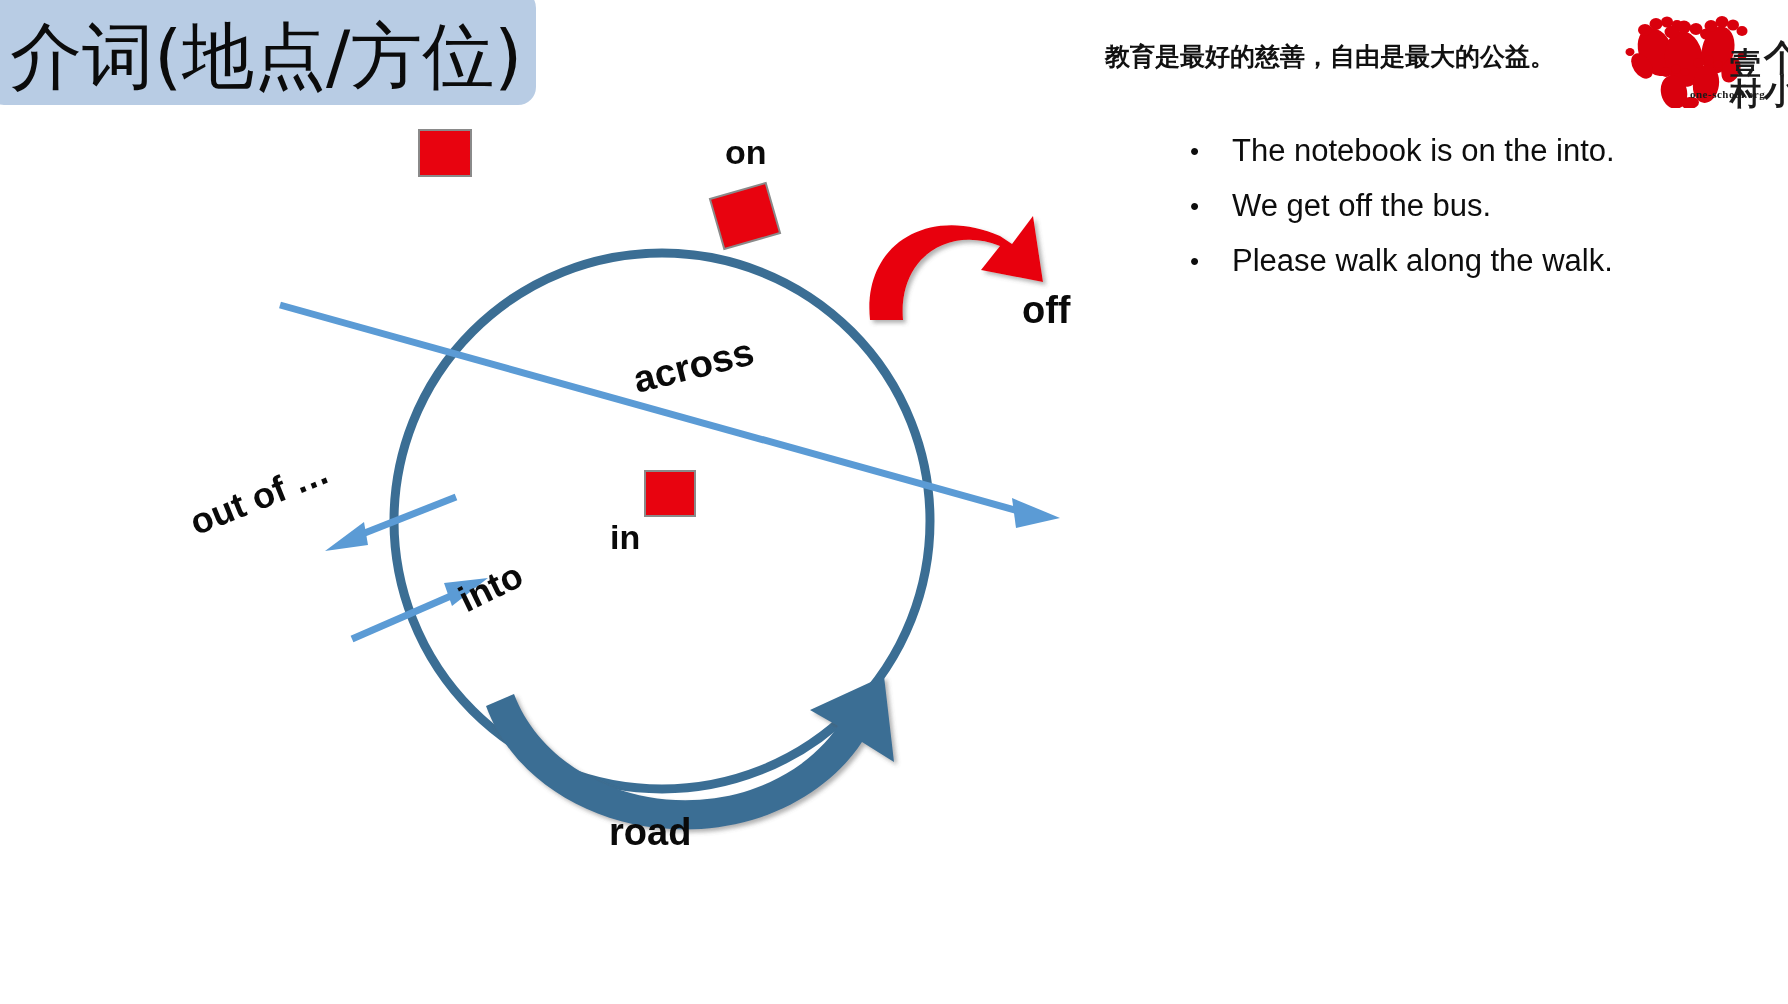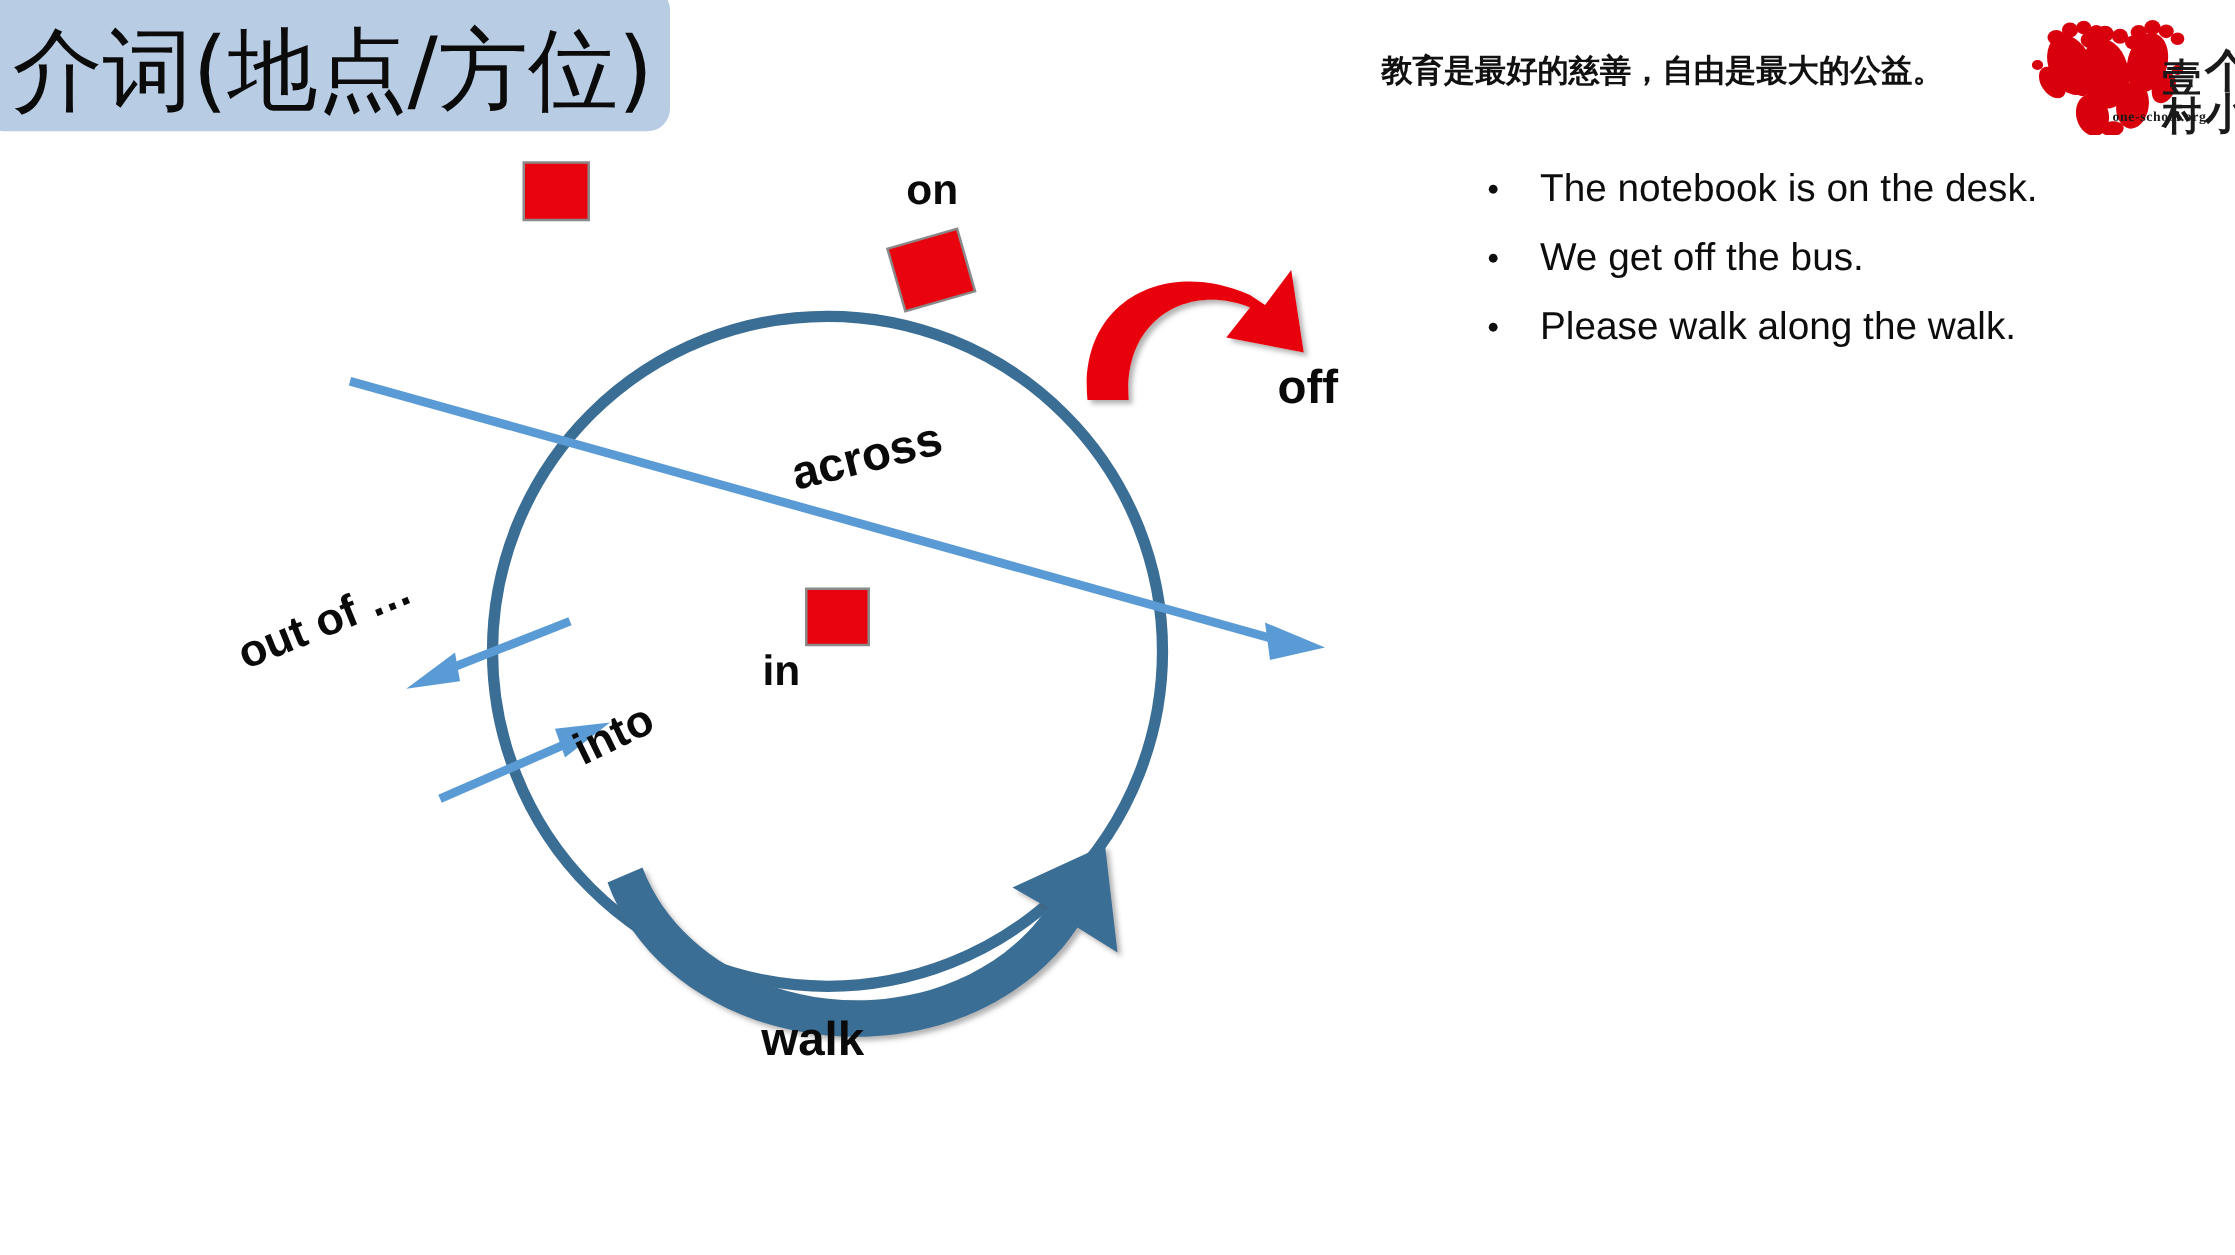--- a/index.html
+++ b/index.html
@@ -184,21 +184,21 @@
   <span class="logo-cn" style="left:112px; top:44px;">壹</span>
   <span class="logo-cn" style="left:146px; top:38px; font-size:36px;">个</span>
   <span class="logo-cn" style="left:112px; top:74px;">村</span>
   <span class="logo-cn" style="left:146px; top:72px; font-size:34px;">小</span>
 </div>
 <div id="logo-url">one-school.org</div>
 
 <div id="bullet-list">
   <div class="bullet-row">
     <span class="bullet-dot">•</span>
-    <span class="bullet-text">The notebook is on the desk.</span>
+    <span class="bullet-text">The notebook is on the into.</span>
   </div>
   <div class="bullet-row">
     <span class="bullet-dot">•</span>
     <span class="bullet-text">We get off the bus.</span>
   </div>
   <div class="bullet-row">
     <span class="bullet-dot">•</span>
     <span class="bullet-text">Please walk along the walk.</span>
   </div>
 </div>
@@ -258,14 +258,14 @@
     <rect x="645" y="471" width="50" height="45" fill="#e8030f" stroke="#8a8a8a" stroke-width="2"></rect>
   </svg>
 
   
   <div class="dg-label" id="label-on">on</div>
   <div class="dg-label" id="label-off">off</div>
   <div class="dg-label" id="label-in">in</div>
   <div class="dg-label" id="label-across">across</div>
   <div class="dg-label" id="label-outof">out of …</div>
   <div class="dg-label" id="label-into">into</div>
-  <div class="dg-label" id="label-along">walk</div>
+  <div class="dg-label" id="label-along">road</div>
 </div>
 
 </body></html>

